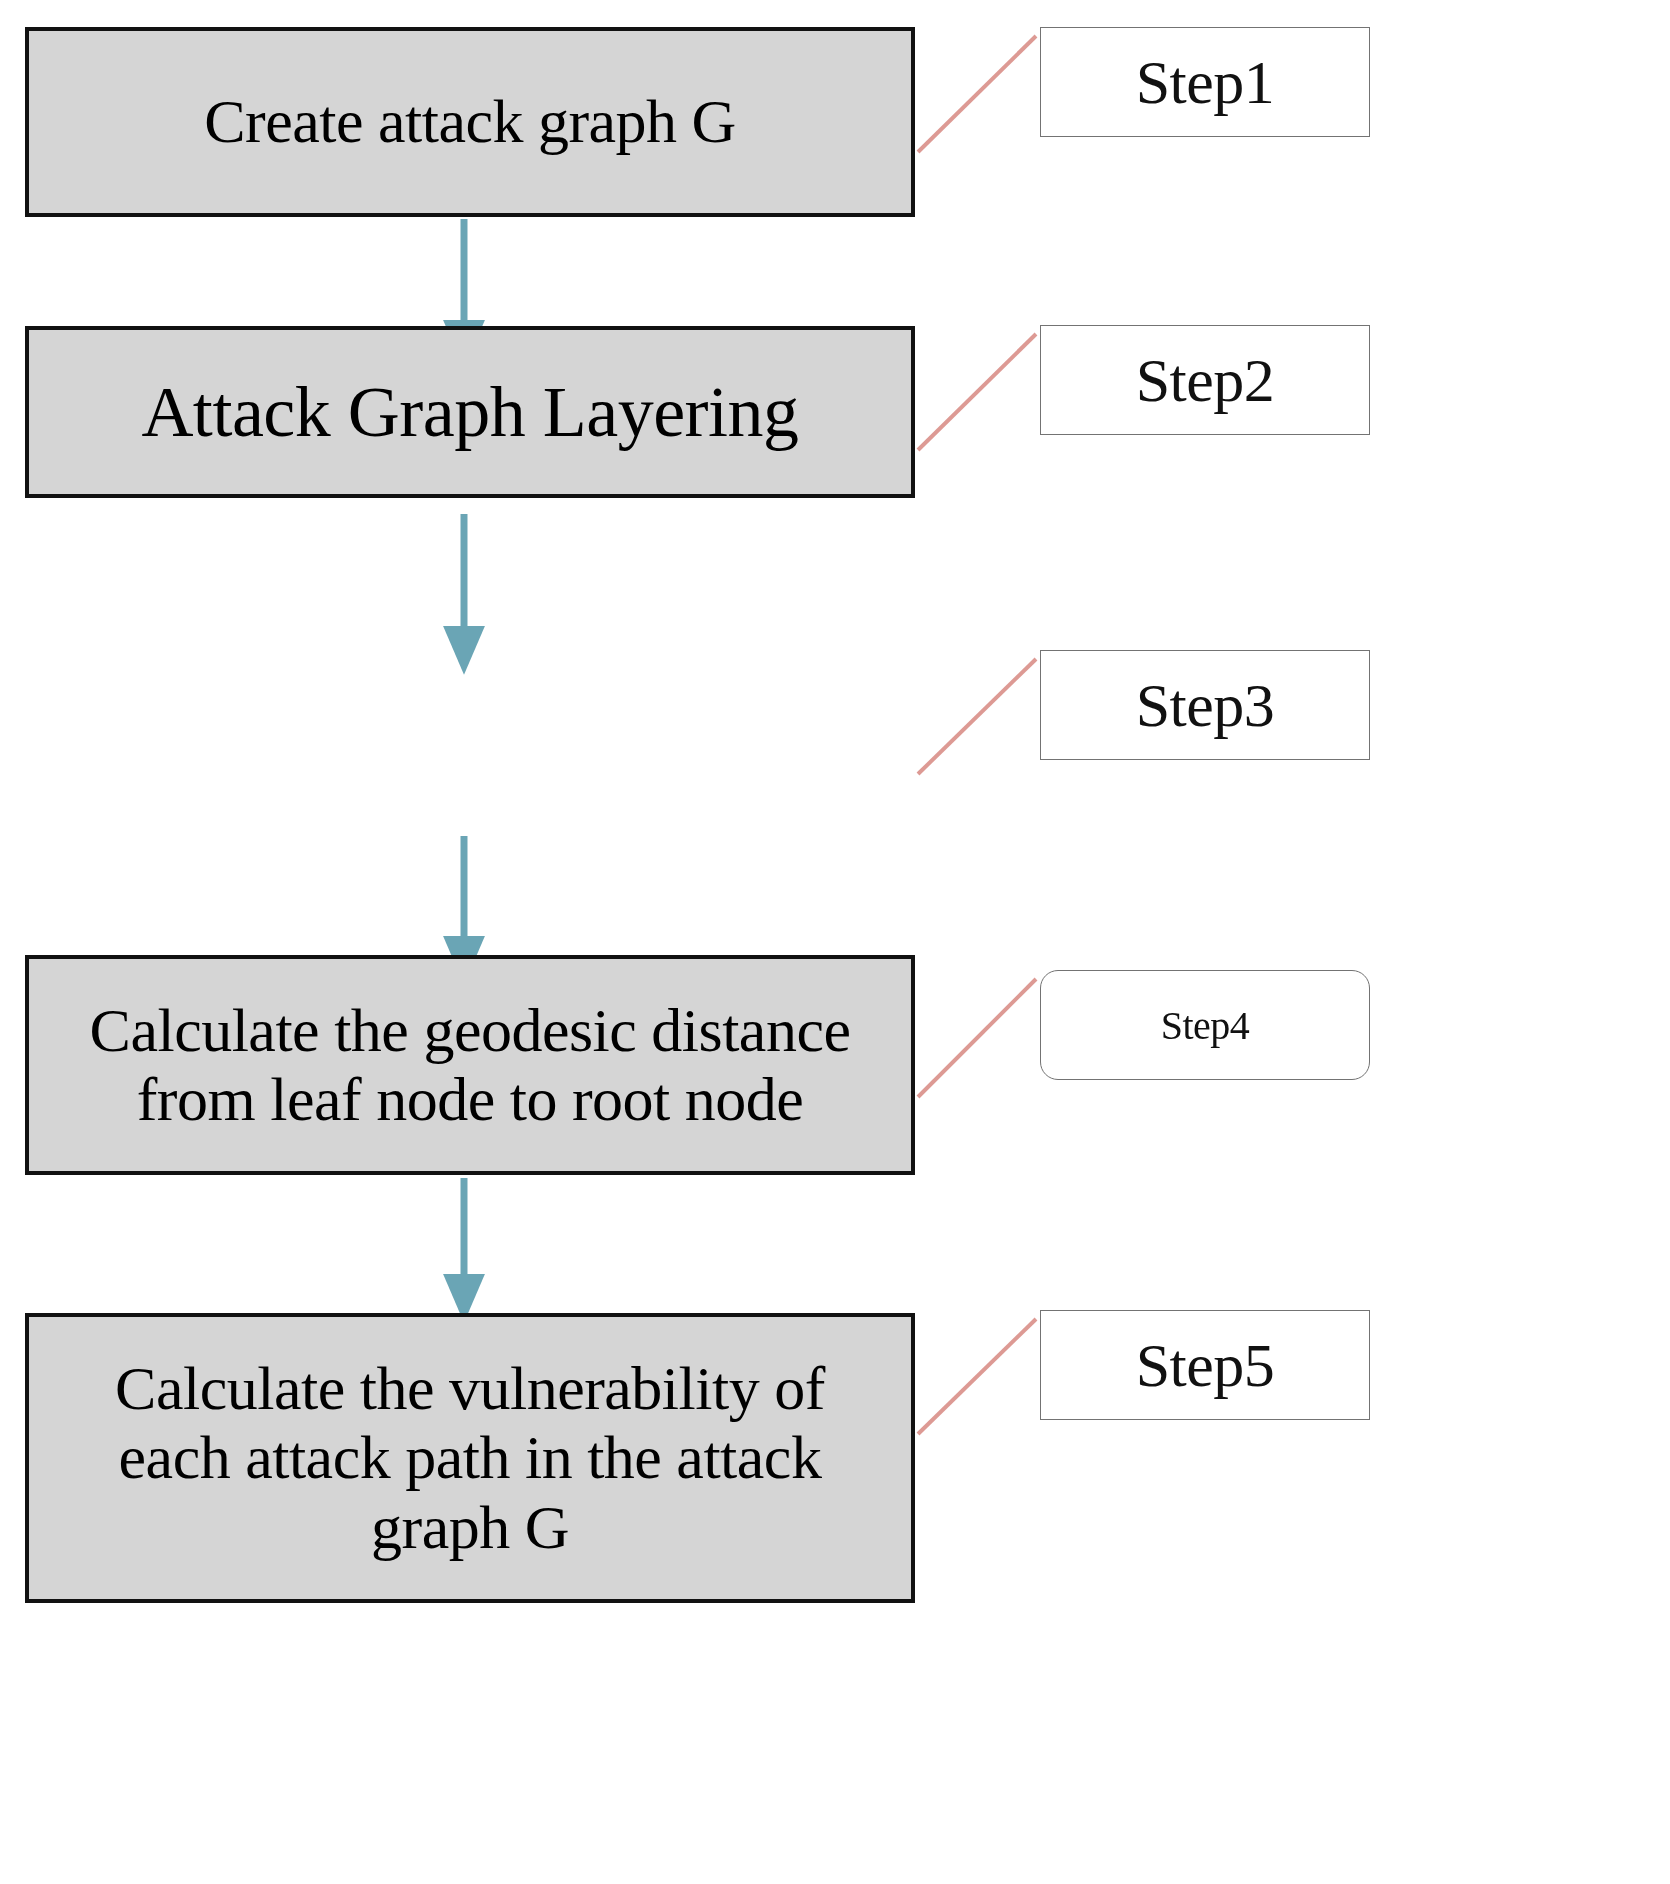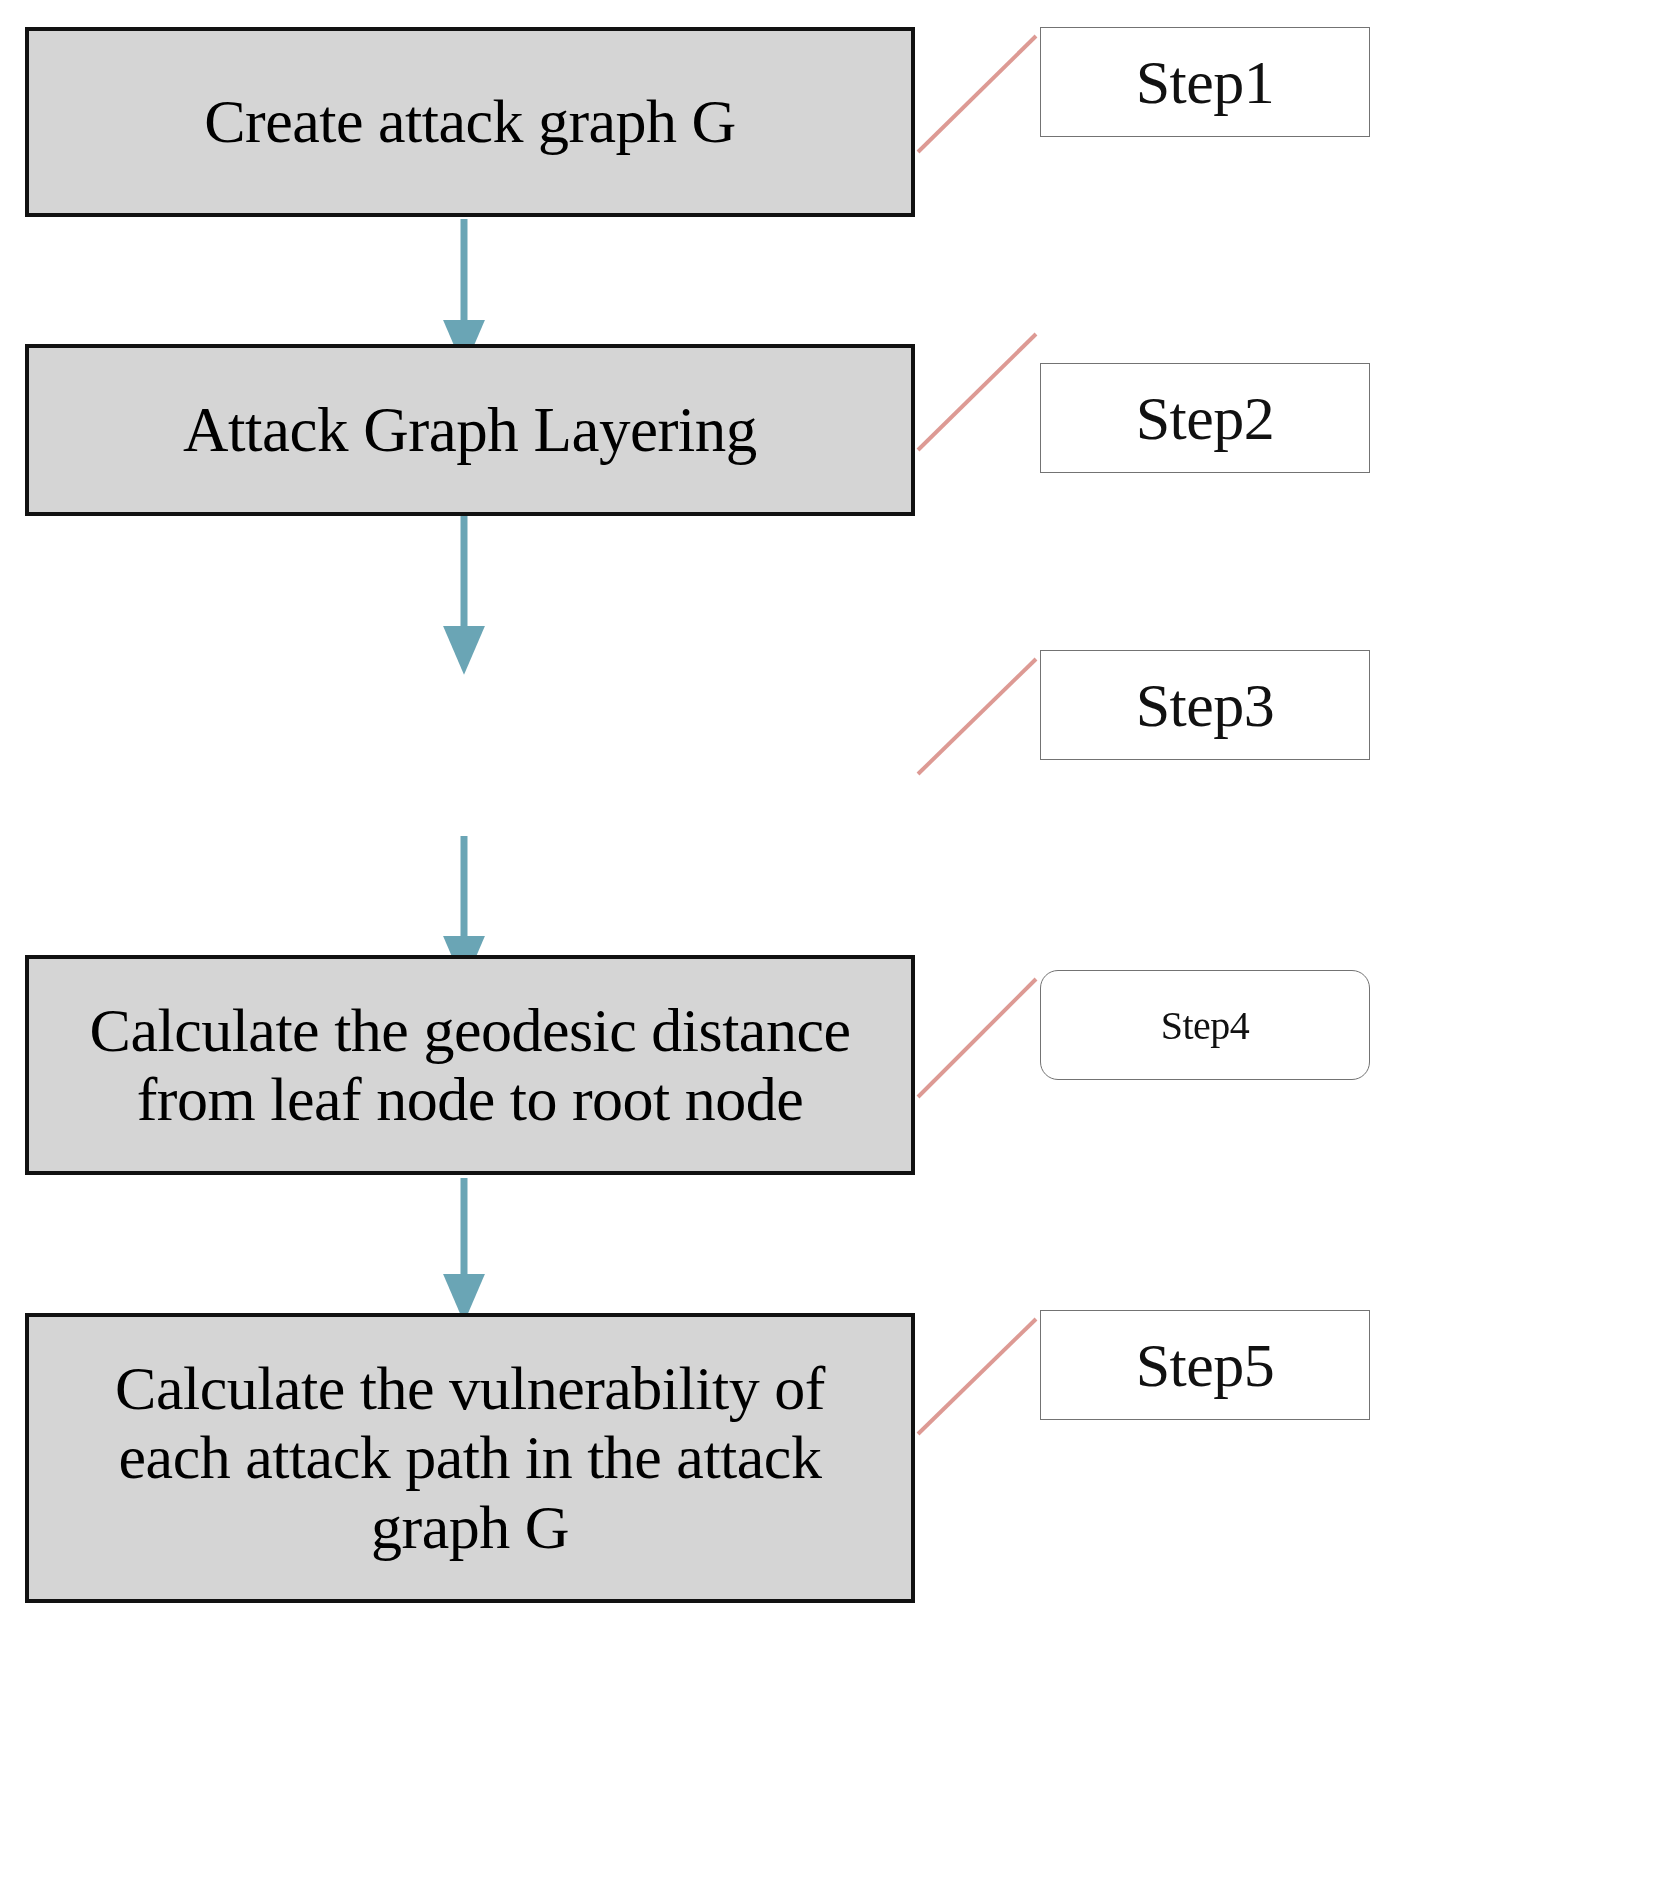--- a/index.html
+++ b/index.html
@@ -87,38 +87,38 @@
       <line x1="918" y1="774" x2="1036" y2="659" stroke="#dd9a94" stroke-width="4"></line>
       <line x1="918" y1="1097" x2="1036" y2="979" stroke="#dd9a94" stroke-width="4"></line>
       <line x1="918" y1="1434" x2="1036" y2="1319" stroke="#dd9a94" stroke-width="4"></line>
     </g>
   </svg>
 
   <div class="proc-box" style="left:25px; top:27px; width:890px; height:190px; font-size:62px;">
     <span class="txt">Create attack graph G</span>
   </div>
 
-  <div class="proc-box" style="left:25px; top:344px; width:890px; height:172px; font-size:63px;justify-content:center;">
+  <div class="proc-box" style="left:25px; top:326px; width:890px; height:172px; font-size:72px;justify-content:center;">
     <span class="txt">Attack Graph Layering</span>
   </div>
 
 
   <div class="proc-box" style="left:25px; top:955px; width:890px; height:220px; font-size:62px;">
     <span class="txt">Calculate the geodesic distance from leaf node to root node</span>
   </div>
 
   <div class="proc-box" style="left:25px; top:1292px; width:890px; height:290px; font-size:62px;margin-top:21px;">
     <span class="txt">Calculate the vulnerability of each attack path in the attack graph G</span>
   </div>
 
   <div class="step-box" style="left:1040px; top:27px; width:330px; height:110px; font-size:62px;">
     <span>Step1</span>
   </div>
 
-  <div class="step-box" style="left:1040px; top:325px; width:330px; height:110px; font-size:62px;margin-top:38px;">
+  <div class="step-box" style="left:1040px; top:325px; width:330px; height:110px; font-size:62px;">
     <span>Step2</span>
   </div>
 
   <div class="step-box" style="left:1040px; top:650px; width:330px; height:110px; font-size:62px;">
     <span>Step3</span>
   </div>
 
   <div class="step-box" style="left:1040px; top:970px; width:330px; height:110px; font-size:40px;border-radius:18px;">
     <span>Step4</span>
   </div>

